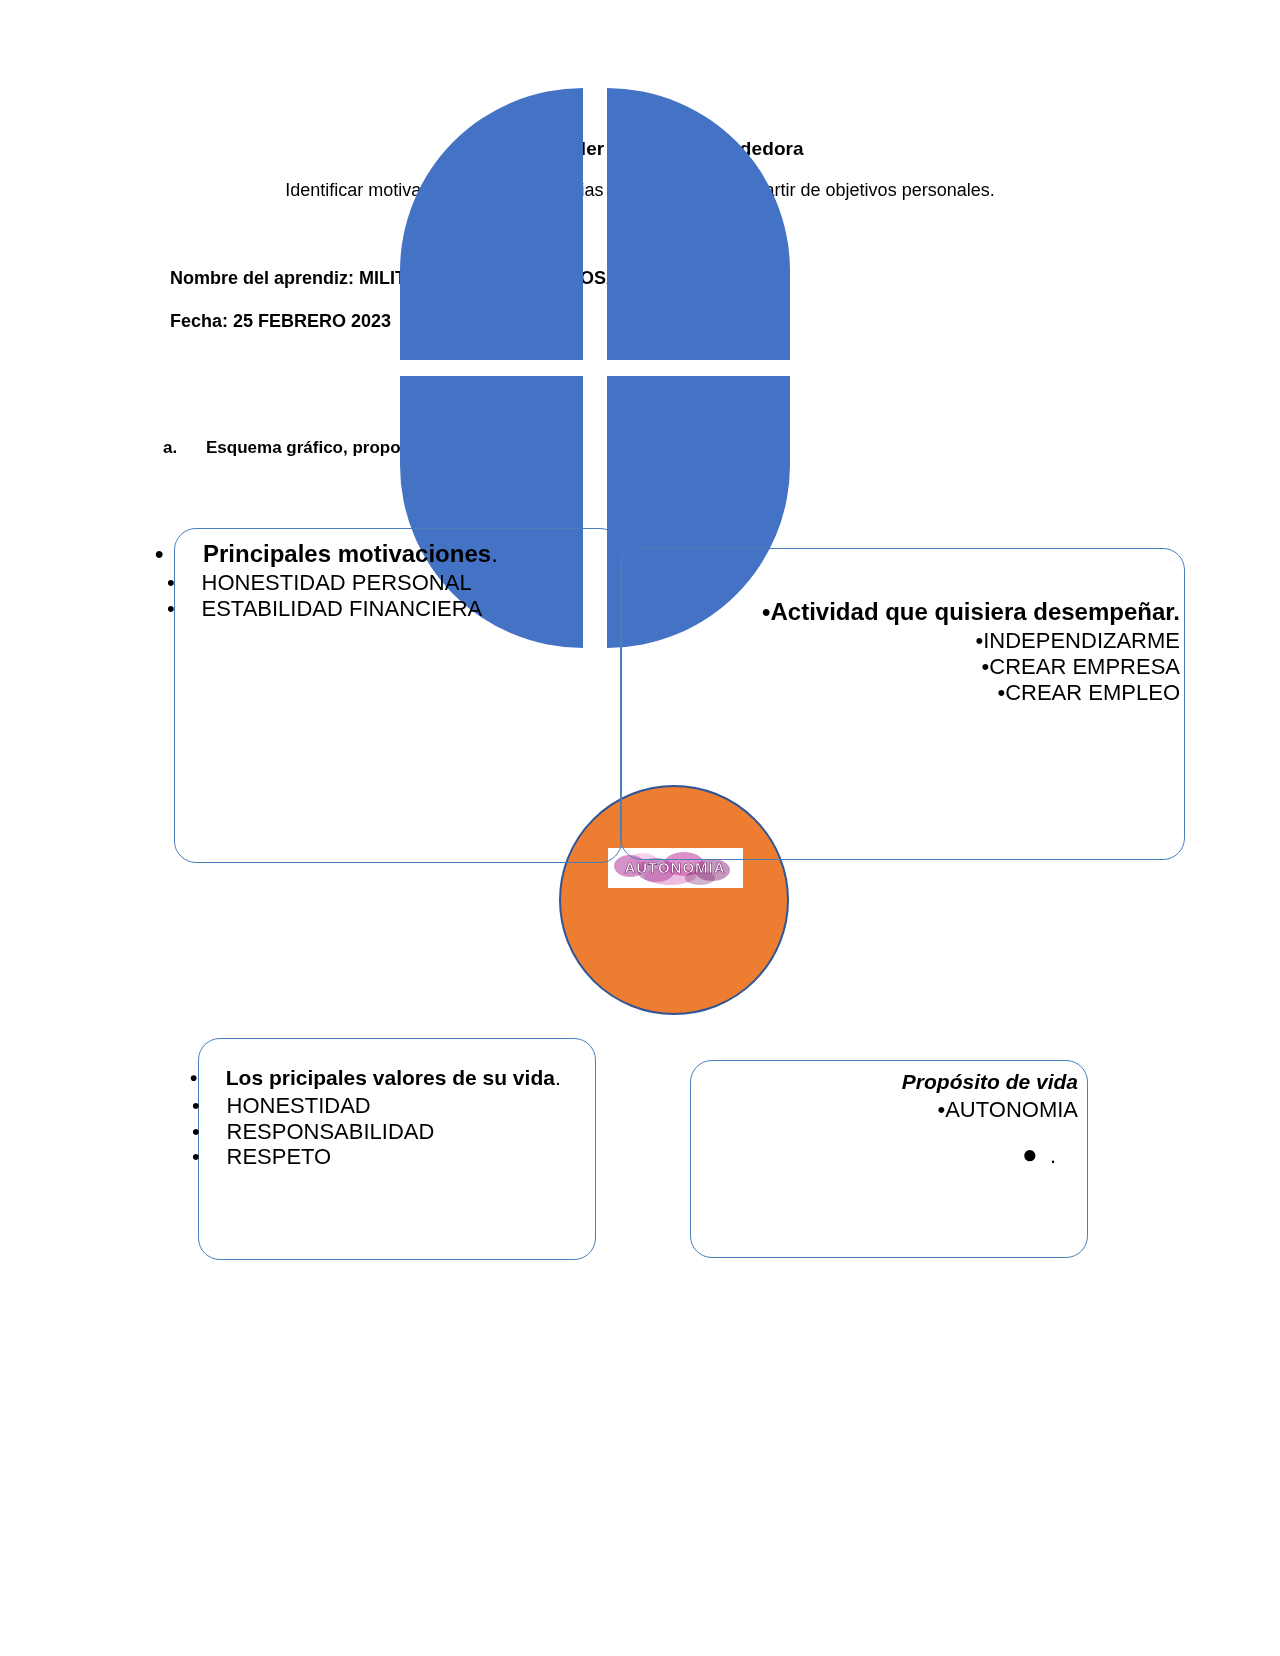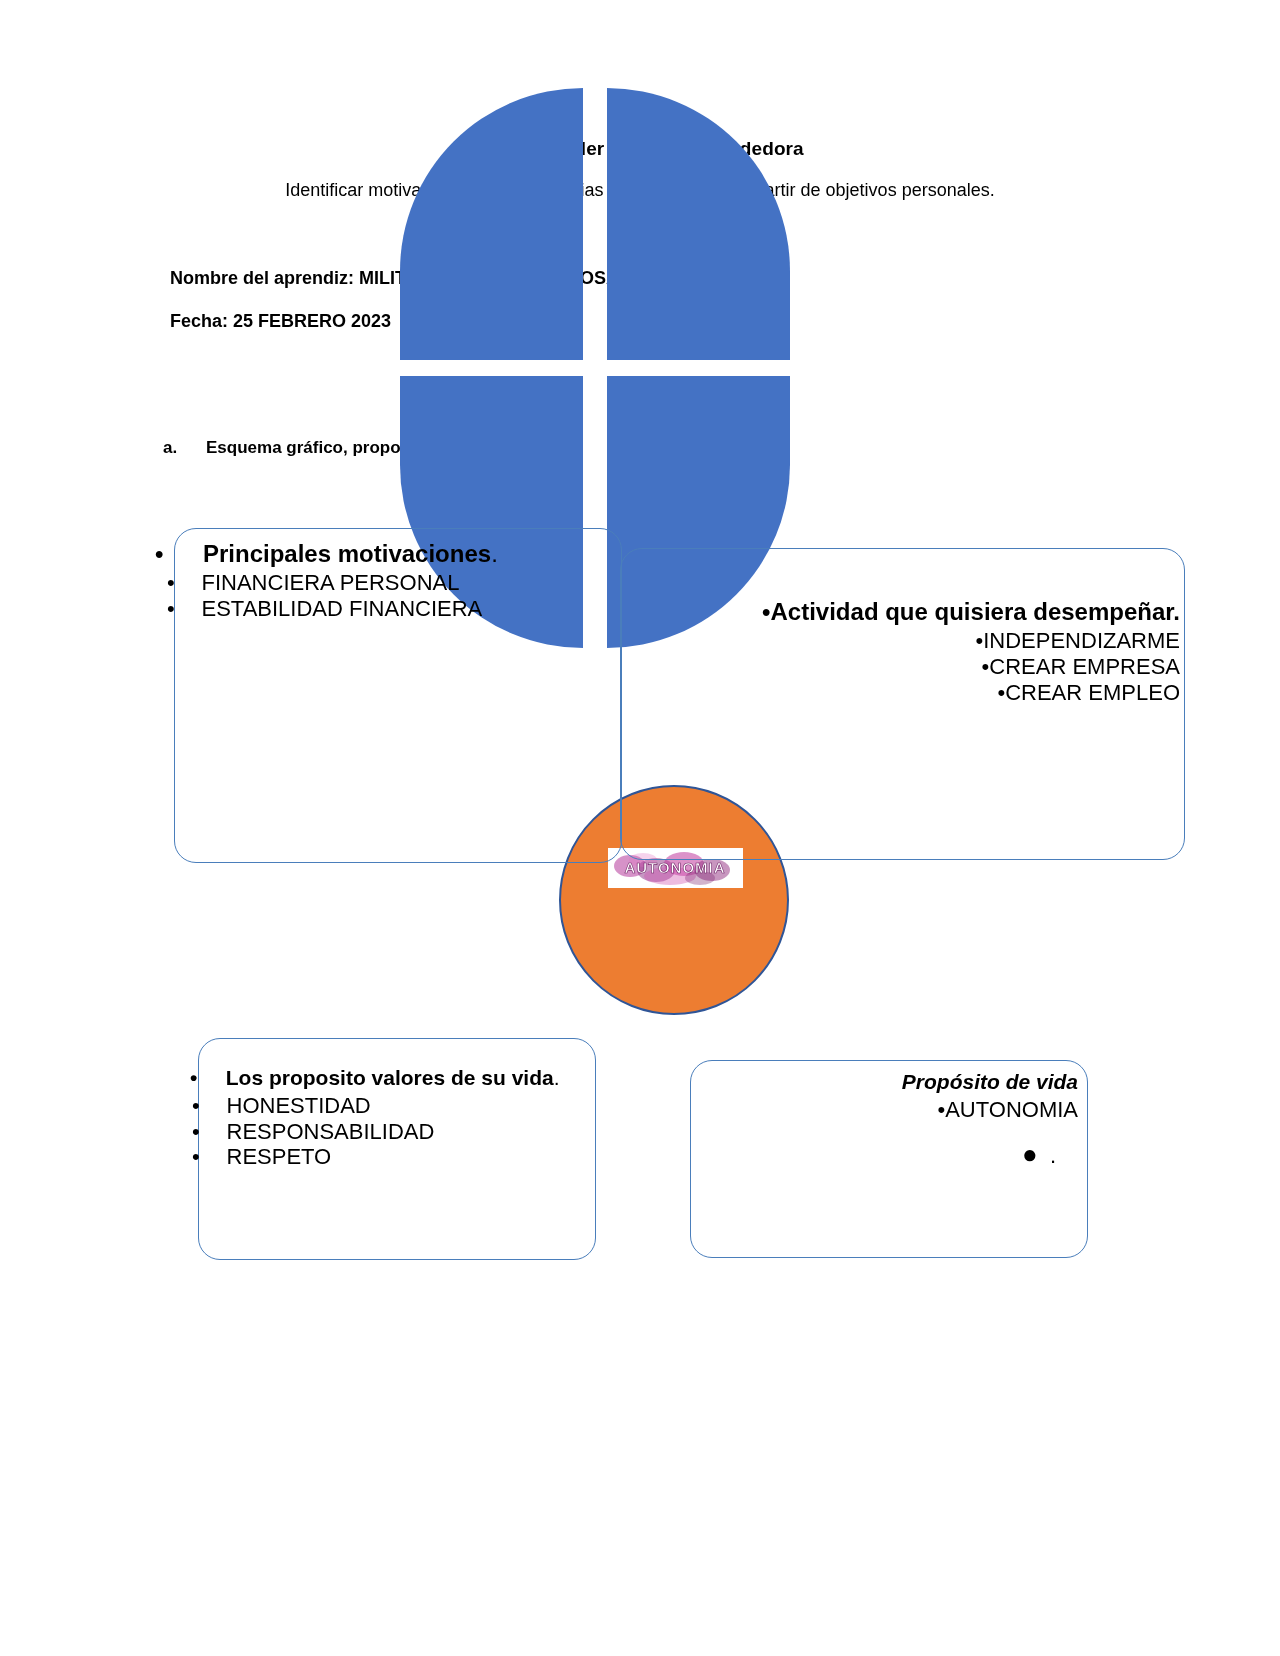--- a/index.html
+++ b/index.html
@@ -181,39 +181,39 @@
     <div class="box box-1"></div>
     <div class="box box-2"></div>
     <div class="box box-3"></div>
     <div class="box box-4"></div>
 
     <div class="box-body bb-1">
       <div class="head-line b1-head">
         <span class="bul">•</span><span>Principales motivaciones</span><span class="dotmark">.</span>
       </div>
       <ul class="items b1-list">
-        <li><span class="bul">•</span><span>FINANCIERA PERSONAL</span></li>
+        <li><span class="bul">•</span><span>HONESTIDAD PERSONAL</span></li>
         <li><span class="bul">•</span><span>ESTABILIDAD FINANCIERA</span></li>
       </ul>
     </div>
 
     <div class="box-body bb-2">
       <div class="head-line b2-head">
         <span class="bul">•</span><span>Actividad que quisiera desempeñar.</span>
       </div>
       <ul class="items b2-list">
         <li><span class="bul">•</span><span>INDEPENDIZARME</span></li>
         <li><span class="bul">•</span><span>CREAR EMPRESA</span></li>
         <li><span class="bul">•</span><span>CREAR EMPLEO</span></li>
       </ul>
     </div>
 
     <div class="box-body bb-3">
       <div class="head-line small b3-head">
-        <span class="bul">•</span><span>Los proposito valores de su vida</span><span class="dotmark">.</span>
+        <span class="bul">•</span><span>Los pricipales valores de su vida</span><span class="dotmark">.</span>
       </div>
       <ul class="items b3-list">
         <li><span class="bul">•</span><span>HONESTIDAD</span></li>
         <li><span class="bul">•</span><span>RESPONSABILIDAD</span></li>
         <li><span class="bul">•</span><span>RESPETO</span></li>
       </ul>
     </div>
 
     <div class="box-body bb-4">
       <div class="head-line small b4-head">

